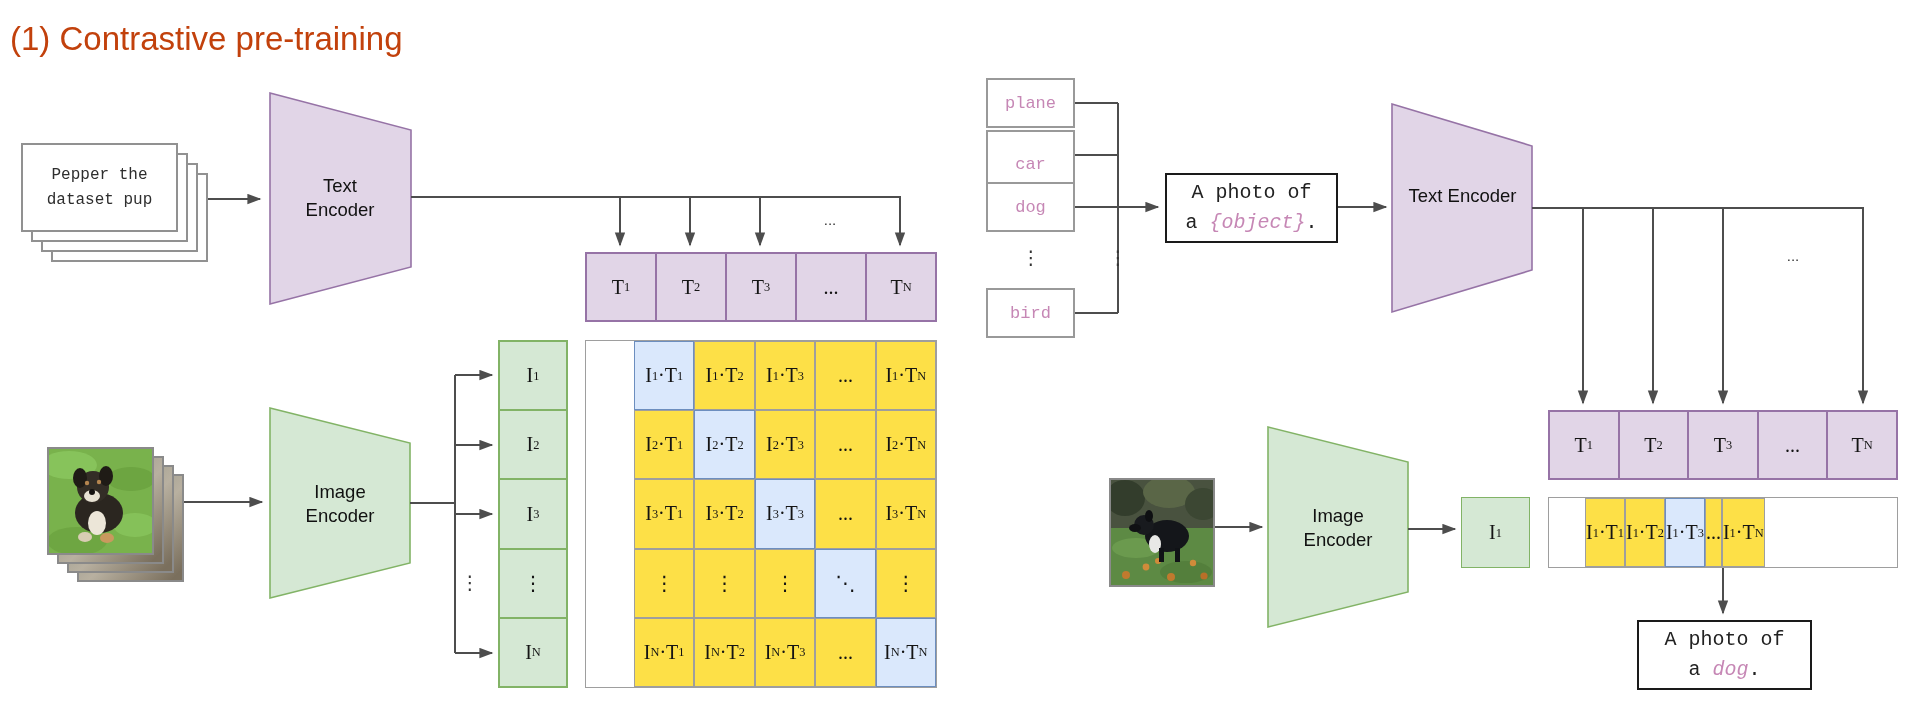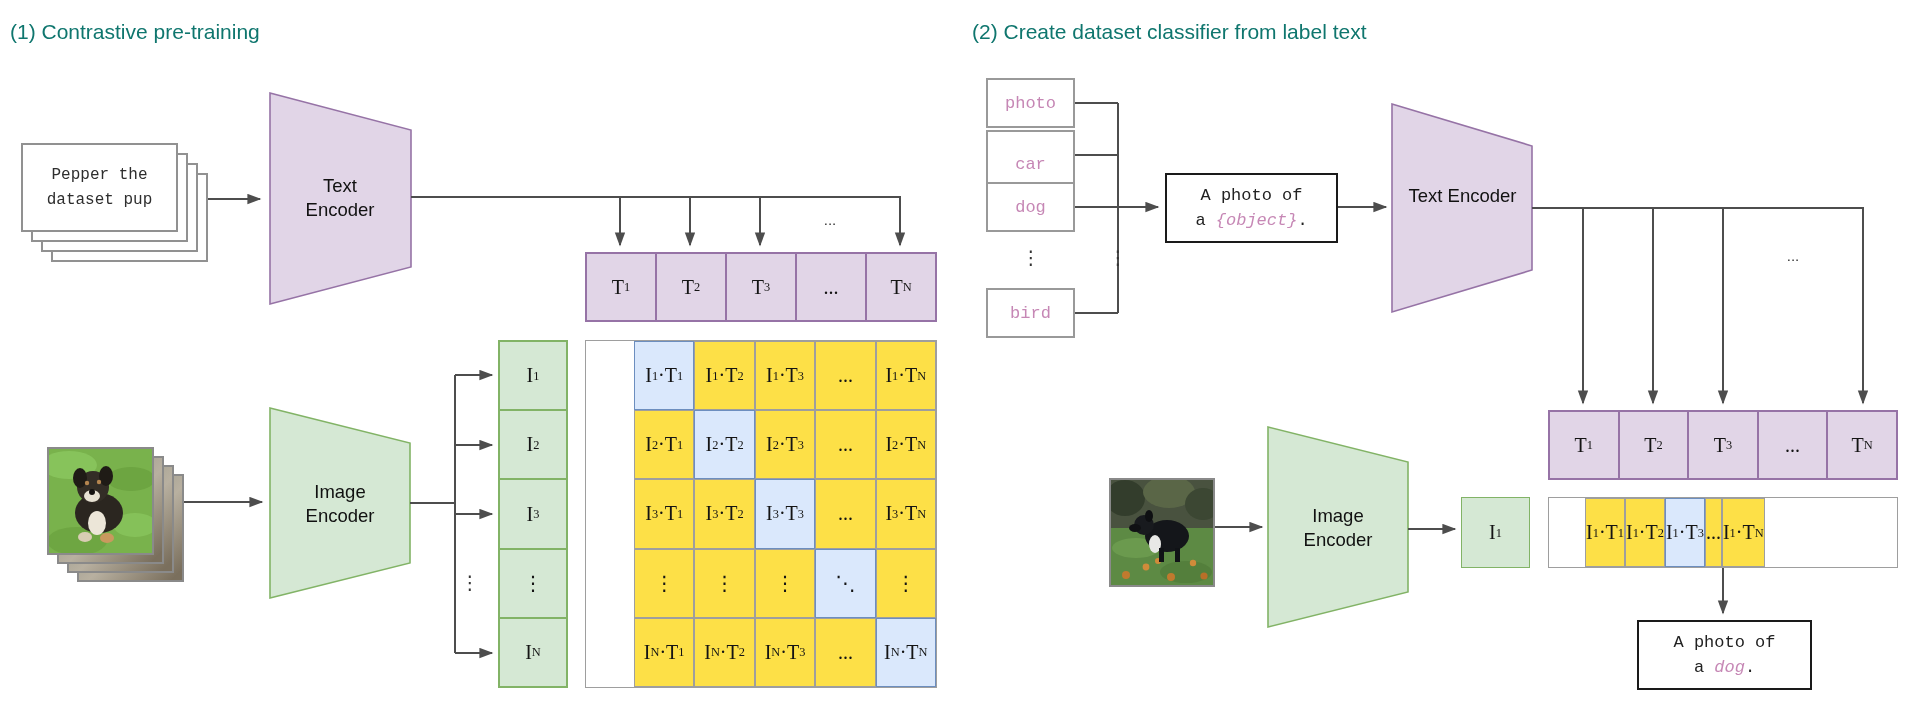--- a/index.html
+++ b/index.html
@@ -7,21 +7,21 @@
     --green-fill:#d5e8d4;  --green-stroke:#82b366;
     --blue-fill:#dae8fc;   --blue-stroke:#6c8ebf;
     --line:#4d4d4d; --pink:#c687b5; --gray-border:#999999;
     --cell-border:#9e9e9e; --text:#1a1a1a;
   }
   html,body{margin:0;padding:0;background:#ffffff;}
   #canvas{position:relative;width:1920px;height:728px;background:#fff;overflow:hidden;
           font-family:"Liberation Sans","DejaVu Sans",sans-serif;color:var(--text);}
   #wires{position:absolute;left:0;top:0;width:1920px;height:728px;}
   .abs{position:absolute;box-sizing:border-box;}
-  .title{font-size:21px;color:#0f766e;white-space:nowrap;}
+  .title{font-size:33px;color:#c2410c;white-space:nowrap;}
   .enc-label{font-size:18.5px;line-height:1.28;text-align:center;color:#111;}
   .mono{font-family:"Liberation Mono","DejaVu Sans Mono",monospace;}
   .card{background:#fff;border:2px solid #919191;}
   .cardtext{width:100%;height:100%;display:flex;flex-direction:column;align-items:center;
             justify-content:center;font-size:16px;line-height:1.55;color:#2e2e2e;white-space:pre;}
   .photo{border:2px solid #8a8a8a;overflow:hidden;background:#7a8a70;}
   .photo svg{display:block;width:100%;height:100%;}
   .backphoto{border:2px solid #8a8a8a;background:linear-gradient(135deg,#8a8f84 10%,#b8b0a0 55%,#7a6f5d 95%);}
   .row,.col{display:flex;}
   .col{flex-direction:column;}
@@ -34,21 +34,21 @@
   .pframe{border:1px solid var(--purple-stroke);}
   .gcell{flex:1;background:var(--green-fill);border:1px solid var(--green-stroke);}
   .gframe{border:1px solid var(--green-stroke);}
   .wcell{background:#fde047;border:1px solid var(--cell-border);}
   .wframe{border:1px solid var(--cell-border);}
   .hl{background:var(--blue-fill);outline:1.5px solid var(--blue-stroke);outline-offset:-1px;
       position:relative;z-index:1;}
   .labelbox{background:#fff;border:2px solid var(--gray-border);display:flex;align-items:center;
             justify-content:center;font-size:17px;color:var(--pink);}
   .promptbox{background:#fff;border:2px solid #1a1a1a;display:flex;flex-direction:column;
-             align-items:center;justify-content:center;font-size:17px;line-height:1.5;color:#222;}
+             align-items:center;justify-content:center;font-size:20px;line-height:1.5;color:#222;}
   .pink{color:var(--pink);font-style:italic;}
   .dots-sm{font-size:15px;color:#333;text-align:center;}
   .vdots{font-family:"DejaVu Sans",sans-serif;font-size:19px;color:#333;text-align:center;}
 </style>
 </head>
 <body>
 
 <div id="canvas">
 
   <svg id="wires" viewBox="0 0 1920 728">
@@ -174,23 +174,22 @@
       <div class="cell wcell">⋮</div>
       <div class="cell wcell hl">⋱</div>
       <div class="cell wcell">⋮</div>
       <div class="cell wcell">I<sub>N</sub>·T<sub>1</sub></div>
       <div class="cell wcell">I<sub>N</sub>·T<sub>2</sub></div>
       <div class="cell wcell">I<sub>N</sub>·T<sub>3</sub></div>
       <div class="cell wcell">...</div>
       <div class="cell wcell hl">I<sub>N</sub>·T<sub>N</sub></div>
     </div>
 
-  <div class="abs title" style="left:972px;top:20px;">(2) Create dataset classifier from label text</div>
-
-  <div class="abs labelbox mono" style="left:986px;top:78px;width:89px;height:50px;">photo</div>
+
+  <div class="abs labelbox mono" style="left:986px;top:78px;width:89px;height:50px;">plane</div>
   <div class="abs labelbox mono" style="left:986px;top:130px;width:89px;height:68px;">car</div>
   <div class="abs labelbox mono" style="left:986px;top:182px;width:89px;height:50px;">dog</div>
   <div class="abs labelbox mono" style="left:986px;top:288px;width:89px;height:50px;">bird</div>
 
   <div class="abs vdots" style="left:1020px;top:246px;width:22px;">⋮</div>
   <div class="abs vdots" style="left:1107px;top:246px;width:22px;">⋮</div>
 
   <div class="abs promptbox mono" style="left:1165px;top:173px;width:173px;height:70px;">
     <span>A photo of</span>
     <span><span>a </span><span class="pink">{object}</span><span>.</span></span>

